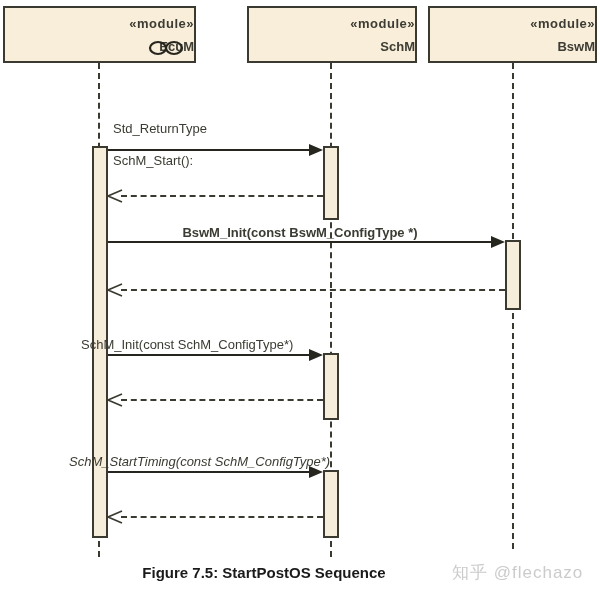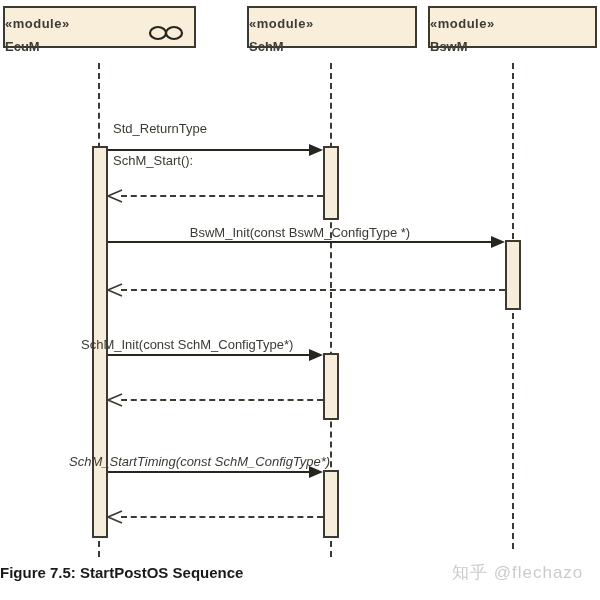--- a/index.html
+++ b/index.html
@@ -2,23 +2,23 @@
 <html><head>
 <meta charset="utf-8">
 <style>
   html, body { margin:0; padding:0; background:#ffffff; }
   .stage {
     position:relative; width:600px; height:600px; background:#ffffff;
     font-family:"Liberation Sans", sans-serif; overflow:hidden;
   }
   
   .pbox {
-    position:absolute; top:6px; height:42px; box-sizing:border-box;
+    position:absolute; top:6px; height:57px; box-sizing:border-box;
     background:#f8eeda; border:2px solid #3a3a30;
-    display:flex; flex-direction:column; align-items:flex-start;
+    display:flex; flex-direction:column; align-items:flex-end;
     padding-top:8px;
   }
   .stereo { font-size:13px; font-weight:700; color:#3c3c34; letter-spacing:0.5px; }
   .pname  { font-size:13px; font-weight:700; color:#3c3c34; margin-top:8px; }
   .pbox-icon { position:absolute; right:10px; bottom:5px; line-height:0; }
   
   .lifeline {
     position:absolute; width:0; border-left:2px dashed #3a3a30;
   }
   
@@ -35,21 +35,21 @@
   }
   
   .retline { position:absolute; height:0; border-top:2px dashed #3a3a30; }
   .openhead { position:absolute; line-height:0; }
   
   .msglabel {
     position:absolute; font-size:13px; color:#3b3b33; white-space:nowrap;
   }
   .msglabel.center { text-align:center; }
   .caption {
-    position:absolute; left:0; top:564px; width:528px; text-align:left;
+    position:absolute; left:0; top:564px; width:528px; text-align:center;
     font-size:15px; font-weight:700; color:#1a1a1a;
   }
   .watermark {
     position:absolute; left:452px; top:561px; font-size:17px; color:#cbcbcb;
     letter-spacing:1px; white-space:nowrap;
   }
 </style>
 </head>
 <body>
 
@@ -89,21 +89,21 @@
   <div class="msgline" style="left:108px; top:149px; width:202px;"></div>
   <div class="arrowhead" style="left:309px; top:144px;"></div>
 
   <div class="retline" style="left:121px; top:195px; width:202px;"></div>
   <span class="openhead" style="left:107px; top:189px;">
     <svg width="16" height="14" viewBox="0 0 16 14">
         <path d="M15 1 L1 7 L15 13" fill="none" stroke="#3a3a30" stroke-width="1.6"></path>
       </svg>
   </span>
 
-  <div class="msglabel center" style="left:108px; top:225px; width:384px;">BswM_Init(const BswM_ConfigType *)</div>
+  <div class="msglabel center" style="left:108px; top:225px; width:384px;font-weight:bold;">BswM_Init(const BswM_ConfigType *)</div>
   <div class="msgline" style="left:108px; top:241px; width:384px;"></div>
   <div class="arrowhead" style="left:491px; top:236px;"></div>
 
   <div class="retline" style="left:121px; top:289px; width:384px;"></div>
   <span class="openhead" style="left:107px; top:283px;">
     <svg width="16" height="14" viewBox="0 0 16 14">
         <path d="M15 1 L1 7 L15 13" fill="none" stroke="#3a3a30" stroke-width="1.6"></path>
       </svg>
   </span>
 

